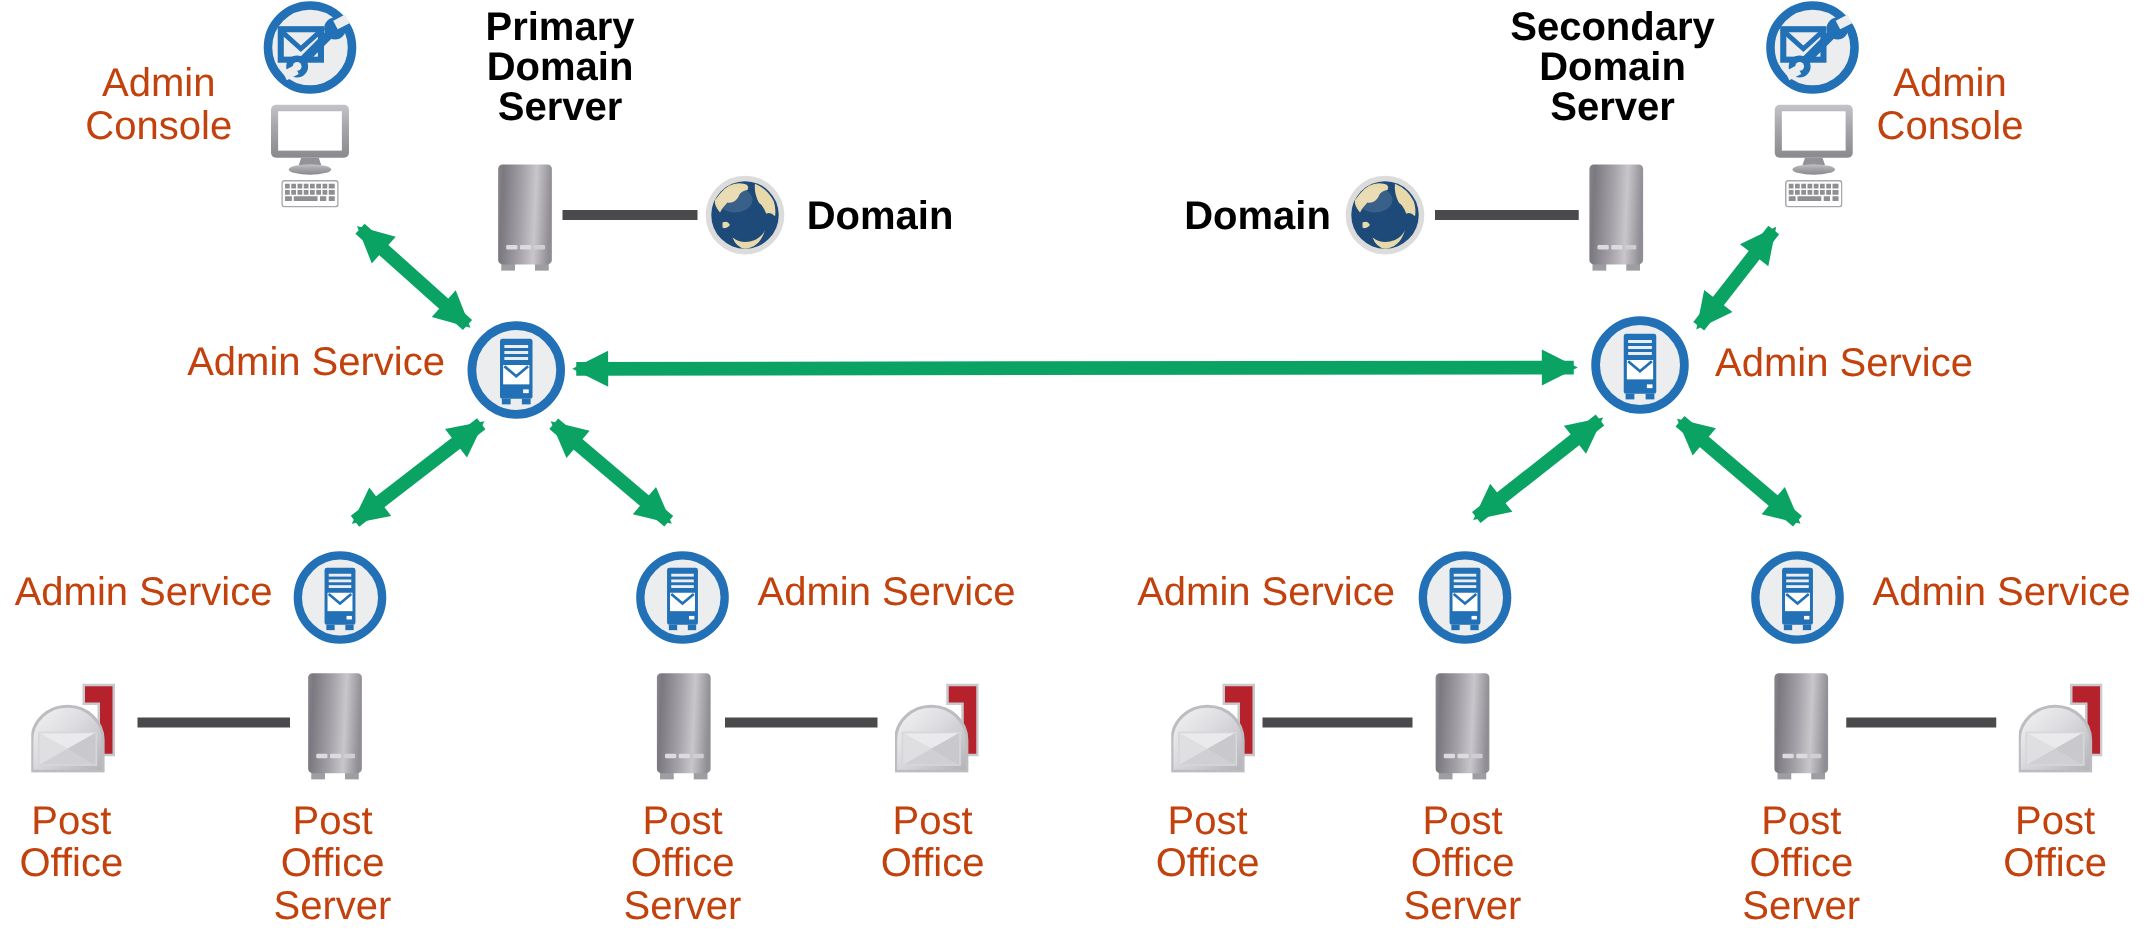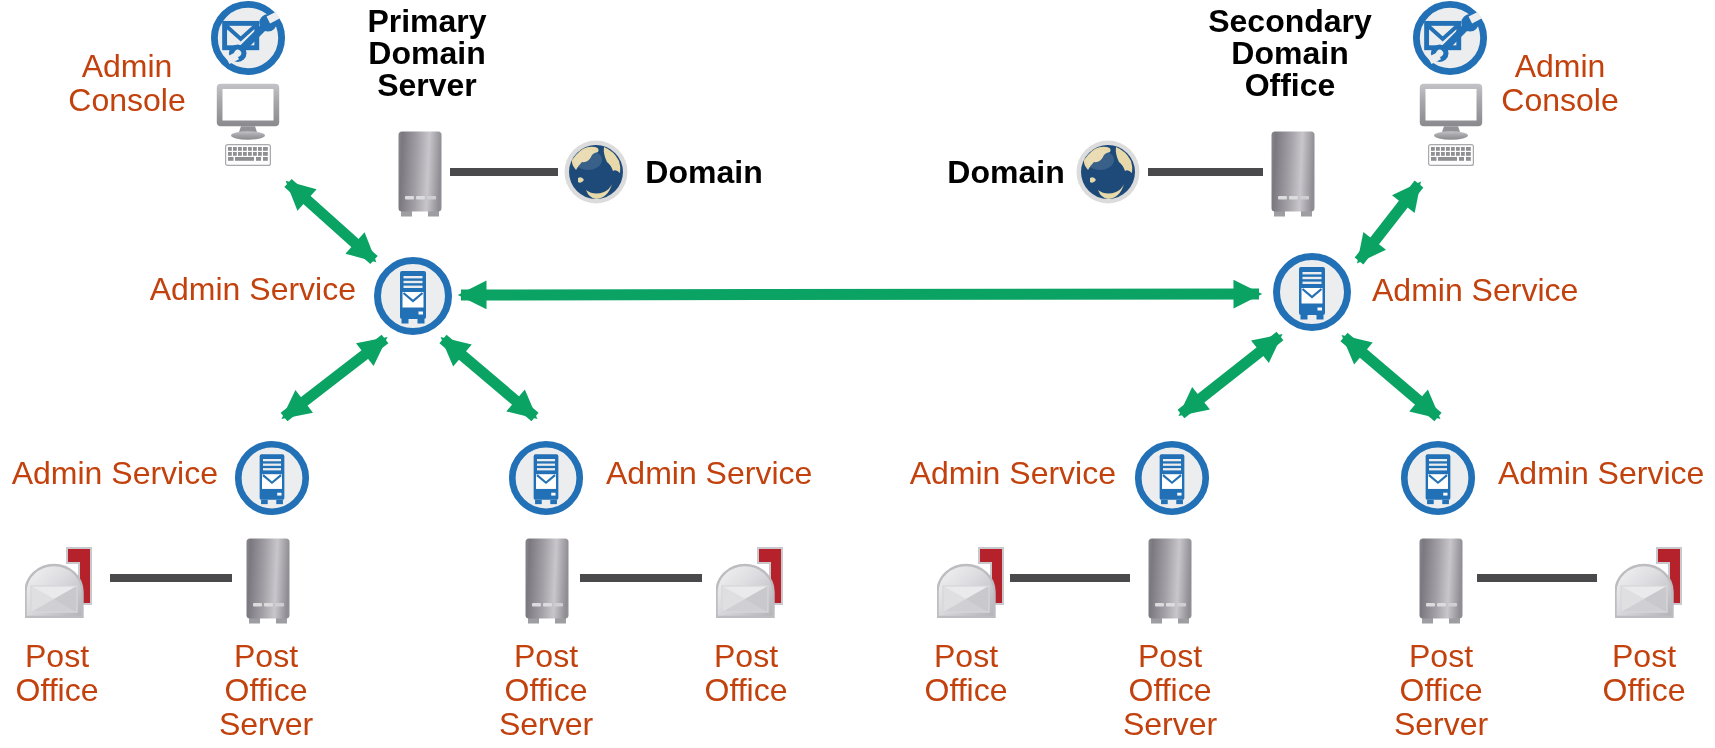--- a/index.html
+++ b/index.html
@@ -160,41 +160,41 @@
     </svg>
   <svg class="icon" style="left:216px;top:83px;width:64px;height:58px">
       <use href="#sym-monitor"></use>
     </svg>
   <svg class="icon" style="left:225px;top:144px;width:46px;height:22px">
       <use href="#sym-keyboard"></use>
     </svg>
   <div class="label center" style="left:127px;top:49px">Admin
 Console</div>
 
-  <div class="label title center" style="left:427px;top:5px">Primary
+  <div class="label title center" style="left:448px;top:5px">Primary
 Domain
 Server</div>
   <svg class="icon" style="left:398px;top:131px;width:44px;height:87px">
       <use href="#sym-server"></use>
     </svg>
   <svg class="icon" style="left:564px;top:140px;width:64px;height:64px">
       <use href="#sym-globe"></use>
     </svg>
   <div class="label title center" style="left:704px;top:156px">Domain</div>
 
   <div class="label title center" style="left:1006px;top:156px">Domain</div>
   <svg class="icon" style="left:1076px;top:140px;width:64px;height:64px">
       <use href="#sym-globe"></use>
     </svg>
   <svg class="icon" style="left:1271px;top:131px;width:44px;height:87px">
       <use href="#sym-server"></use>
     </svg>
   <div class="label title center" style="left:1290px;top:5px">Secondary
 Domain
-Office</div>
+Server</div>
 
   <svg class="icon" style="left:1412px;top:0;width:76px;height:76px">
       <use href="#sym-admin-console-badge"></use>
     </svg>
   <svg class="icon" style="left:1419px;top:83px;width:64px;height:58px">
       <use href="#sym-monitor"></use>
     </svg>
   <svg class="icon" style="left:1428px;top:144px;width:46px;height:22px">
       <use href="#sym-keyboard"></use>
     </svg>

